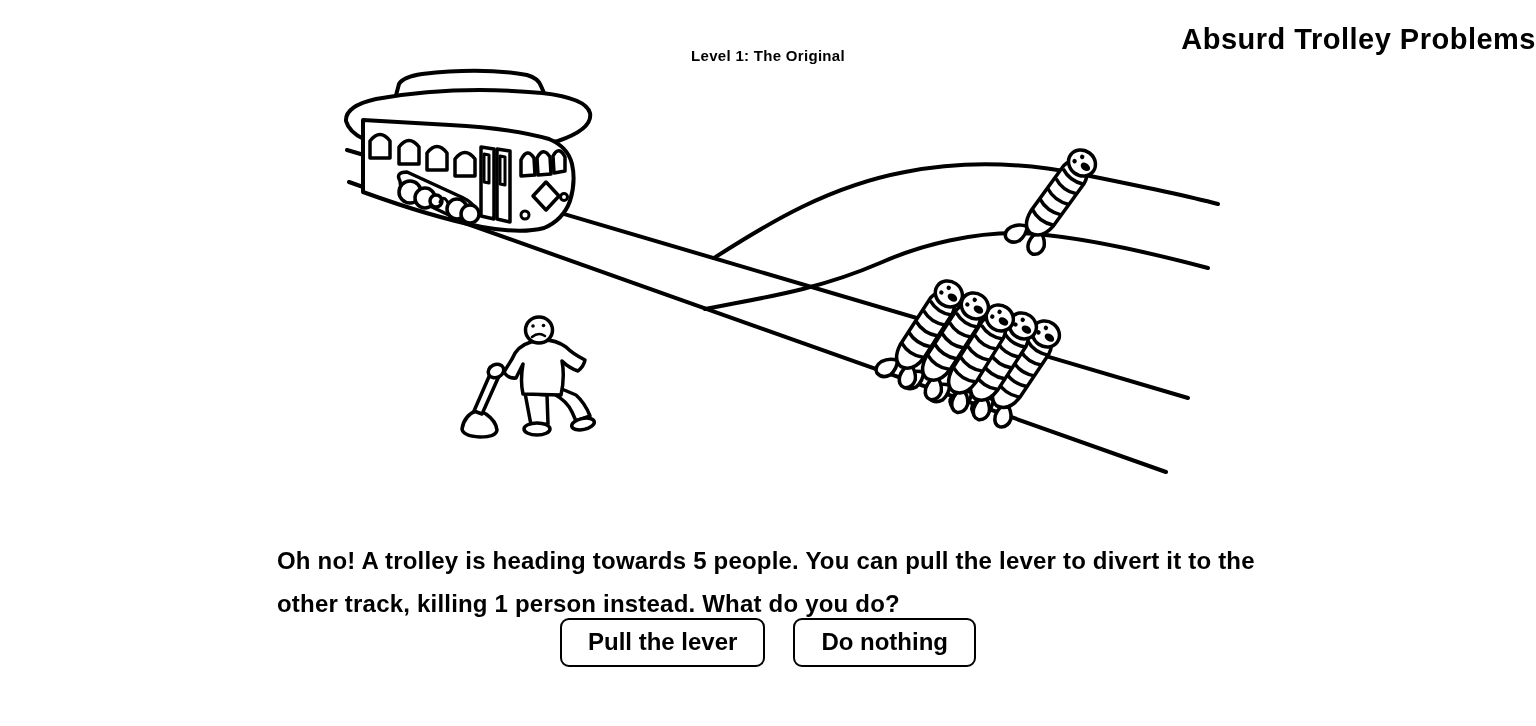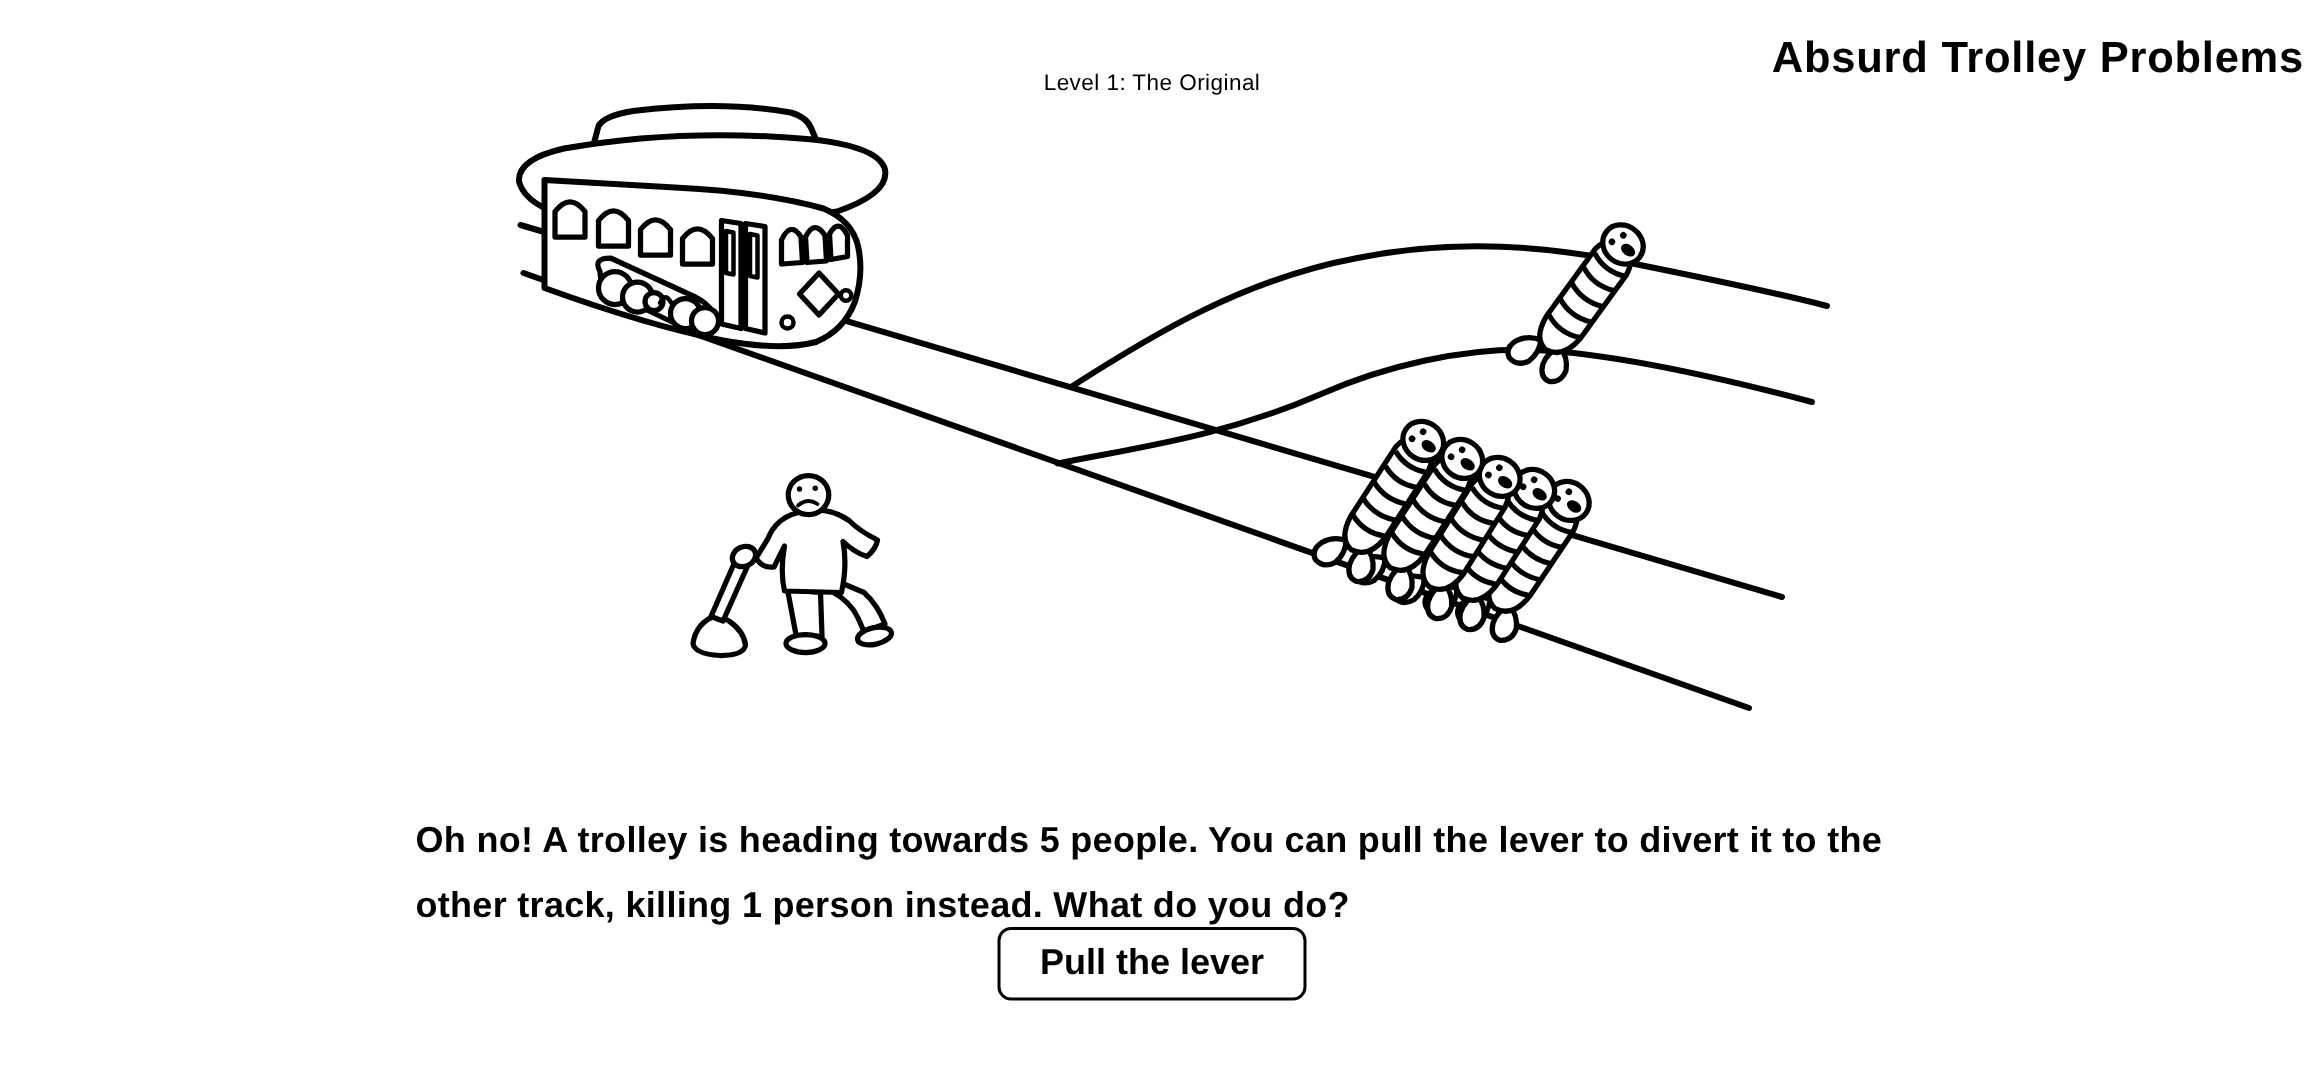--- a/index.html
+++ b/index.html
@@ -7,21 +7,21 @@
     width:1536px;height:726px;position:relative;overflow:hidden;
     background:#ffffff;color:#000000;
     font-family:"Liberation Sans",sans-serif;
   }
   .page-title{
     position:absolute;top:4px;left:0;width:100%;
     text-align:right;font-size:29px;font-weight:700;letter-spacing:.5px;
   }
   .page-subtitle{
     position:absolute;top:47px;left:0;width:100%;
-    text-align:center;font-size:15px;font-weight:400;letter-spacing:.3px;
+    text-align:center;font-size:15px;font-weight:700;letter-spacing:.3px;
   }
   .scene{position:absolute;top:0;left:0;width:1536px;height:500px}
   .question{
     position:absolute;top:511px;left:277px;width:985px;
     font-size:24px;font-weight:700;line-height:43px;letter-spacing:.2px;margin-top:28px;
   }
   .choices{
     position:absolute;top:618px;left:0;width:100%;
     display:flex;justify-content:center;gap:28px;
   }
@@ -123,13 +123,14 @@
     <use href="#tp" transform="translate(999,321) rotate(-57)"></use>
     <use href="#tp" transform="translate(974,309) rotate(-56)"></use>
     <use href="#tp" transform="translate(948,297) rotate(-56)"></use>
   </g>
 </svg>
 
 <div class="question">Oh no! A trolley is heading towards 5 people. You can pull the lever to divert it to the other track, killing 1 person instead. What do you do?</div>
 
 <div class="choices">
   <button class="btn">Pull the lever</button>
+  <button class="btn">Do nothing</button>
 </div>
 
 </body></html>

